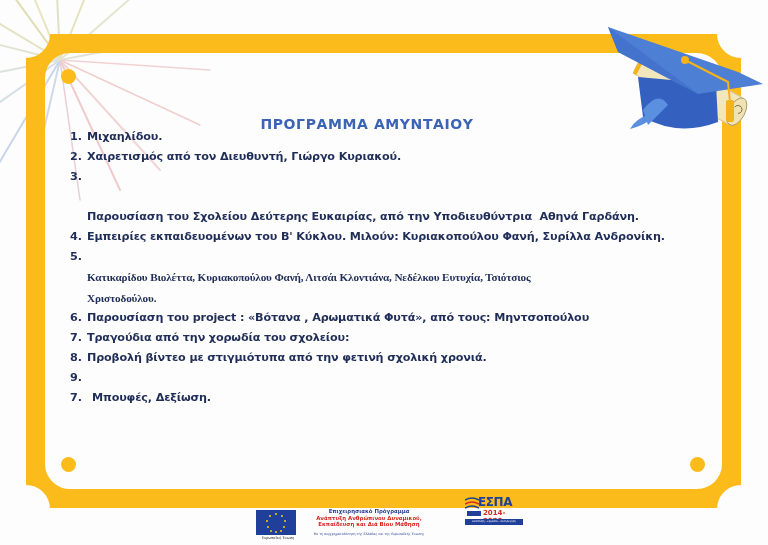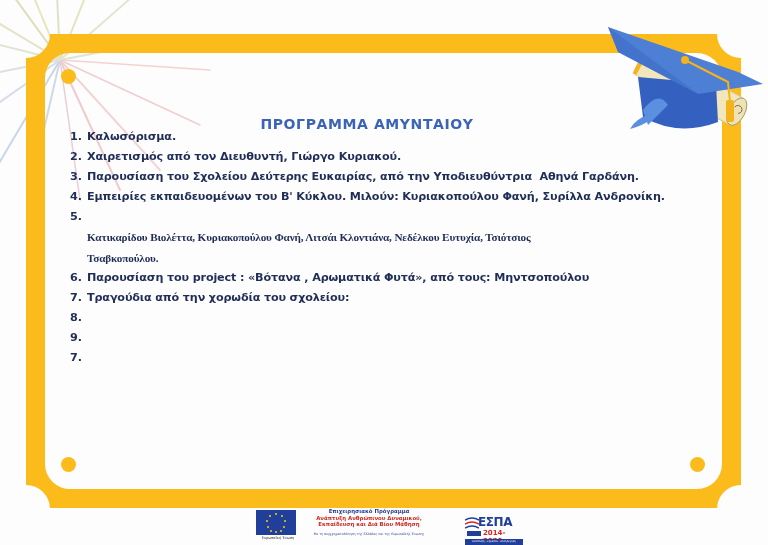--- a/index.html
+++ b/index.html
@@ -31,21 +31,21 @@
     .cont.s6 { padding-left: 17px; }
     .cap { position: absolute; right: 0; top: 22px; width: 180px; height: 120px; }
     .footer { position: absolute; top: 508px; left: 0; width: 768px; height: 37px; background: #fdfdfd; }
     .eu-flag { position: absolute; left: 256px; top: 510px; width: 40px; height: 25px; background: #1f3f9a; }
     .eu-flag span { position: absolute; width: 2px; height: 2px; background: #f5d000; border-radius: 50%; }
     .eu-caption { position: absolute; left: 252px; top: 536px; font-size: 3.5px; color: #333; width: 52px; text-align: center; white-space: nowrap; }
     .op-text { position: absolute; left: 305px; top: 508px; width: 128px; text-align: center; font-size: 5.4px; line-height: 6.6px; font-weight: bold; }
     .op-text .l1 { color: #2a3f8f; }
     .op-text .l2, .op-text .l3 { color: #d32a22; }
     .op-text .l4 { color: #2a3f8f; font-size: 3.2px; font-weight: normal; margin-top: 3px; }
-    .espa { position: absolute; left: 462px; top: 515px; width: 62px; height: 30px; }
+    .espa { position: absolute; left: 462px; top: 495px; width: 62px; height: 30px; }
     .espa .logo { position: absolute; left: 16px; top: 0; font-size: 12px; font-weight: bold; color: #1f3f9a; letter-spacing: -0.4px; }
     .espa .years { position: absolute; left: 21px; top: 14px; font-size: 7px; color: #d32a22; font-weight: bold; }
     .espa .bar { position: absolute; left: 3px; top: 24px; width: 58px; height: 6px; background: #1f3f9a; color: #fff; font-size: 2.6px; line-height: 6px; text-align: center; }
     .espa .waves { position: absolute; left: 3px; top: 2px; width: 14px; height: 12px; }
     .espa .flagmini { position: absolute; left: 5px; top: 16px; width: 14px; height: 5px; background: #1f3f9a; }
   </style>
 </head>
 <body>
 
 <svg class="burst" viewBox="0 0 320 320">
@@ -100,55 +100,57 @@
 
   <path d="M97,38 L140,60 L142,80" stroke="#f5b21a" stroke-width="2" fill="none"></path>
   <rect x="138" y="78" width="8" height="22" rx="2" fill="#f5b21a"></rect>
 </svg>
 
 <div class="title">ΠΡΟΓΡΑΜΜΑ ΑΜΥΝΤΑΙΟΥ</div>
 
 <div class="program">
   <div class="item">
     <span class="num">1.</span>
-    <span>Καλωσόρισμα.</span>
+    <span>Μιχαηλίδου.</span>
   </div>
   <div class="item">
     <span class="num">2.</span>
     <span>Χαιρετισμός από τον Διευθυντή, Γιώργο Κυριακού.</span>
   </div>
   <div class="item">
     <span class="num">3.</span>
-    <span style="white-space:pre;">Παρουσίαση του Σχολείου Δεύτερης Ευκαιρίας, από την Υποδιευθύντρια  Αθηνά Γαρδάνη.</span>
+    <span style="white-space:pre;margin-top:40px;">Παρουσίαση του Σχολείου Δεύτερης Ευκαιρίας, από την Υποδιευθύντρια  Αθηνά Γαρδάνη.</span>
   </div>
   <div class="item">
     <span class="num">4.</span>
     <span>Εμπειρίες εκπαιδευομένων του Β' Κύκλου. Μιλούν: Κυριακοπούλου Φανή, Συρίλλα Ανδρονίκη.</span>
   </div>
   <div class="item">
     <span class="num">5.</span>
   </div>
   <div class="cont">Κατικαρίδου Βιολέττα, Κυριακοπούλου Φανή, Λιτσάι Κλοντιάνα, Νεδέλκου Ευτυχία, Τσιότσιος</div>
-  <div class="cont">Τσαβκοπούλου.</div>
+  <div class="cont">Χριστοδούλου.</div>
   <div class="item">
     <span class="num">6.</span>
     <span>Παρουσίαση του project : «Βότανα , Αρωματικά Φυτά», από τους: Μηντσοπούλου</span>
   </div>
   <div class="item">
     <span class="num">7.</span>
     <span>Τραγούδια από την χορωδία του σχολείου:</span>
   </div>
   <div class="item">
     <span class="num">8.</span>
+    <span>Προβολή βίντεο με στιγμιότυπα από την φετινή σχολική χρονιά.</span>
   </div>
   <div class="item">
     <span class="num">9.</span>
   </div>
   <div class="item">
     <span class="num wide">7.</span>
+    <span>Μπουφές, Δεξίωση.</span>
   </div>
 </div>
 
 <div class="footer"></div>
 <div class="eu-flag">
   <span style="left:19px;top:3px"></span>
     <span style="left:25px;top:5px"></span>
     <span style="left:28px;top:10px"></span>
   <span style="left:27px;top:16px"></span>
     <span style="left:24px;top:20px"></span>

